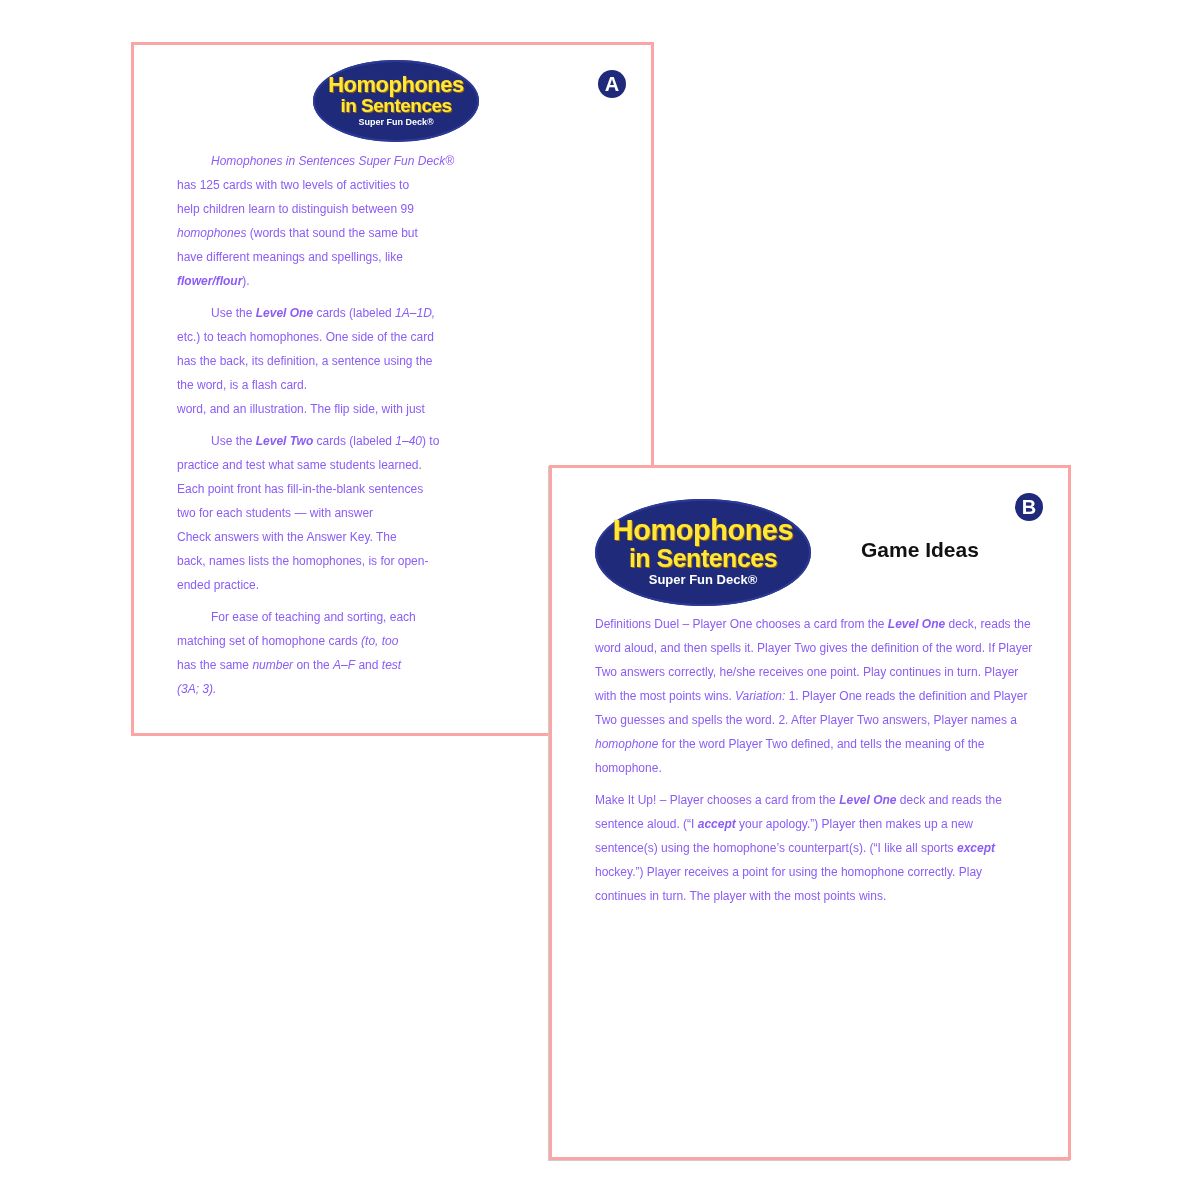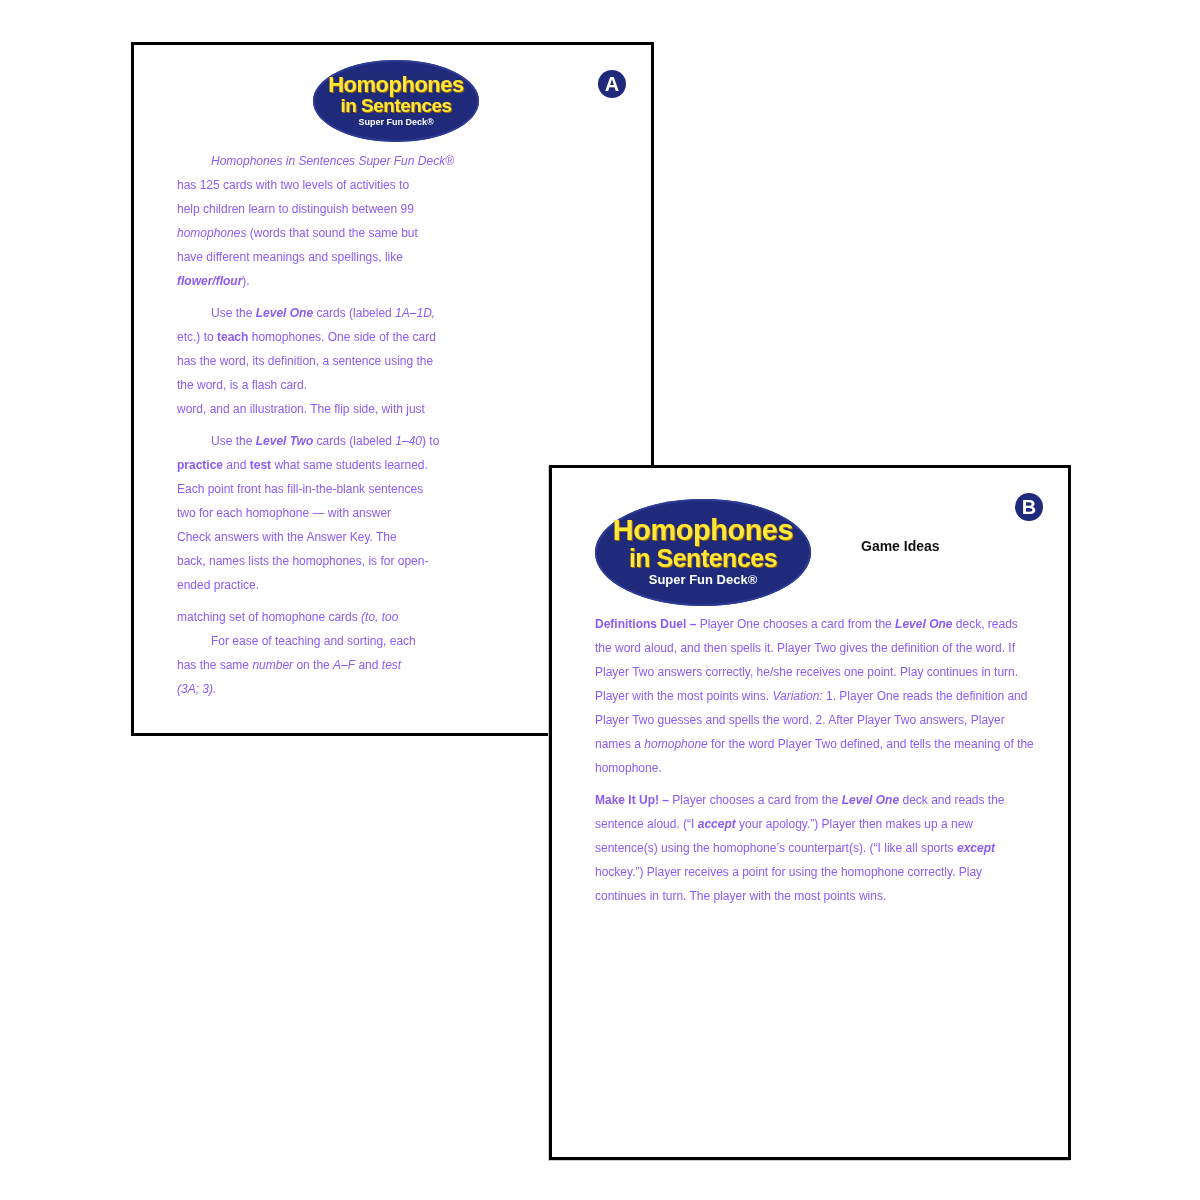--- a/index.html
+++ b/index.html
@@ -11,21 +11,21 @@
       width: 1200px;
       height: 1200px;
       position: relative;
       overflow: hidden;
       font-family: "Liberation Sans", sans-serif;
       color: #111111;
     }
     .card {
       position: absolute;
       background: #ffffff;
-      border: 3px solid #000000;
+      border: 3px solid #fca5a5;
       box-sizing: border-box;
       overflow: hidden;
     }
     .card-a {
       left: 131px;
       top: 42px;
       width: 523px;
       height: 694px;
       z-index: 1;
     }
@@ -89,21 +89,21 @@
       height: 107px;
     }
     .card-b .logo .l1 { font-size: 29px; line-height: 30px; padding-top: 16px; }
     .card-b .logo .l2 { font-size: 25px; line-height: 26px; }
     .card-b .logo .l3 { font-size: 13px; line-height: 18px; }
 
     .card-b .heading {
       position: absolute;
       left: 309px;
       top: 70px;
-      font-size: 14px;
+      font-size: 21px;
       font-weight: bold;
       color: #111111;
     }
 
     .body-text {
       position: absolute;
       font-size: 12px;
       line-height: 24px;
       color: #8b5cf6;
     }
@@ -115,21 +115,21 @@
     }
     .card-b .body-text {
       left: 43px;
       top: 144px;
       width: 440px;
     }
     .para {
       margin: 0 0 8px 0;
     }
     .bi { font-weight: bold; font-style: italic; }
-    .b { font-weight: bold; text-align: right; }
+    .b { font-weight: normal; text-align: right; }
     .i { font-style: italic; }
     .line { display: block; }
   </style>
 </head>
 <body>
 
 <div class="card card-a">
   <div class="logo">
     <span class="l1">Homophones</span>
     <span class="l2">in Sentences</span>
@@ -141,36 +141,36 @@
         <span class="line" style="padding-left: 34px;"><span class="i">Homophones in Sentences Super Fun Deck®</span></span>
         <span class="line"><span>has 125 cards with two levels of activities to</span></span>
         <span class="line"><span>help children learn to distinguish between 99</span></span>
         <span class="line"><span class="i">homophones</span><span> (words that sound the same but</span></span>
         <span class="line"><span>have different meanings and spellings, like</span></span>
         <span class="line"><span class="bi">flower/flour</span><span>).</span></span>
       </div>
       <div class="para">
         <span class="line" style="padding-left: 34px;"><span>Use the </span><span class="bi">Level One</span><span> cards (labeled </span><span class="i">1A–1D,</span></span>
         <span class="line"><span>etc.) to </span><span class="b">teach</span><span> homophones. One side of the card</span></span>
-        <span class="line"><span>has the word, its definition, a sentence using the</span></span>
+        <span class="line"><span>has the back, its definition, a sentence using the</span></span>
         <span class="line"><span>the word, is a flash card.</span></span>
         <span class="line"><span>word, and an illustration. The flip side, with just</span></span>
       </div>
       <div class="para">
         <span class="line" style="padding-left: 34px;"><span>Use the </span><span class="bi">Level Two</span><span> cards (labeled </span><span class="i">1–40</span><span>) to</span></span>
         <span class="line"><span class="b">practice</span><span> and </span><span class="b">test</span><span> what same students learned.</span></span>
         <span class="line"><span>Each point front has fill-in-the-blank sentences</span></span>
-        <span class="line"><span>two for each homophone — with answer</span></span>
+        <span class="line"><span>two for each students — with answer</span></span>
         <span class="line"><span>Check answers with the Answer Key. The</span></span>
         <span class="line"><span>back, names lists the homophones, is for open-</span></span>
         <span class="line"><span>ended practice.</span></span>
       </div>
       <div class="para">
+        <span class="line" style="padding-left: 34px;"><span>For ease of teaching and sorting, each</span></span>
         <span class="line"><span>matching set of homophone cards </span><span class="i">(to, too</span></span>
-        <span class="line" style="padding-left: 34px;"><span>For ease of teaching and sorting, each</span></span>
         <span class="line"><span>has the same </span><span class="i">number</span><span> on the </span><span class="i">A–F</span><span> and </span><span class="i">test</span></span>
         <span class="line"><span class="i">(3A; 3).</span></span>
       </div>
     </div>
 </div>
 
 <div class="card card-b">
   <div class="logo">
     <span class="l1">Homophones</span>
     <span class="l2">in Sentences</span>

